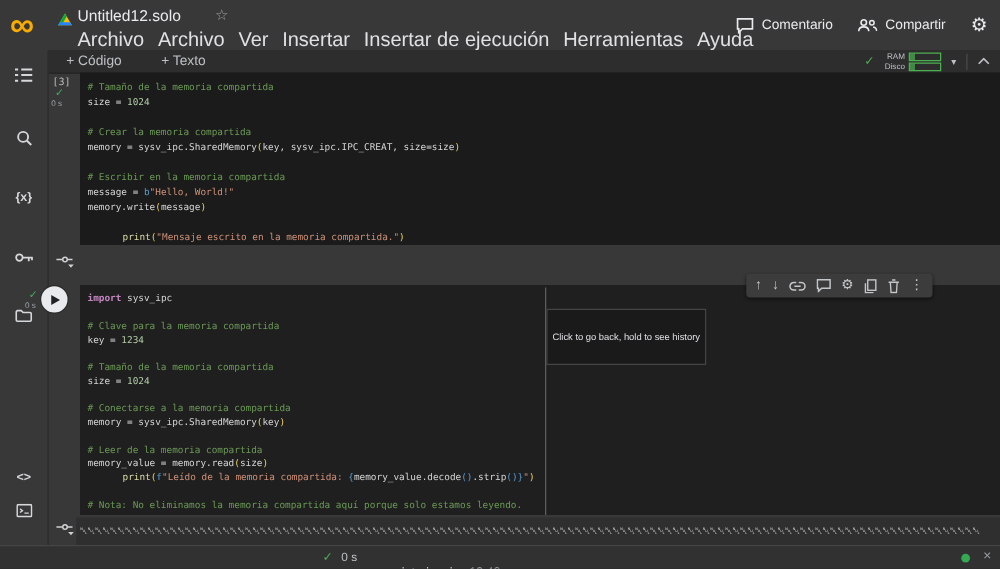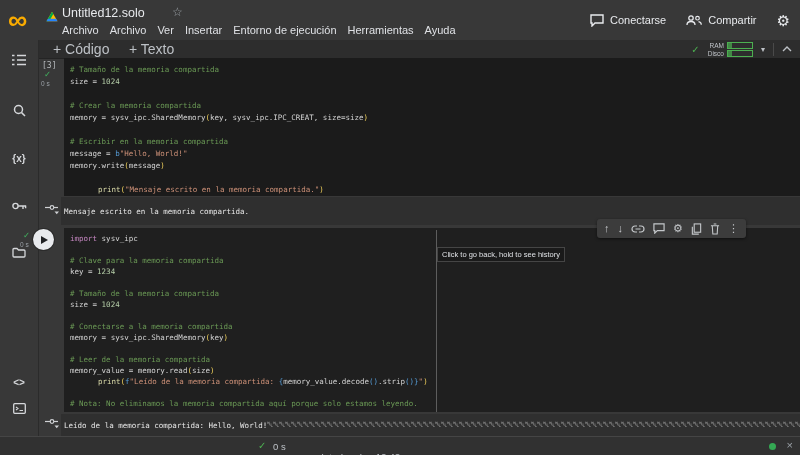--- a/index.html
+++ b/index.html
@@ -4,29 +4,29 @@
 <style>
   html,body{margin:0;padding:0;background:#222;}
   .root{position:relative;width:800px;height:455px;background:#383838;overflow:hidden;
         font-family:"Liberation Sans",sans-serif;-webkit-font-smoothing:antialiased;}
   
   .header{position:absolute;left:0;top:0;width:800px;height:40px;background:#383838;}
   .logo{position:absolute;left:8px;top:1px;font-size:27px;font-weight:bold;color:#F9AB00;line-height:38px;}
   .drive-ico{position:absolute;left:46px;top:8px;}
   .title{position:absolute;left:62px;top:6px;font-size:12.5px;color:#e8eaed;}
   .star{position:absolute;left:172px;top:5px;font-size:12px;color:#9aa0a6;}
-  .menubar{position:absolute;left:62px;top:24px;display:flex;gap:11px;font-size:11px;color:#dfe1e5;white-space:nowrap;}
+  .menubar{position:absolute;left:62px;top:24px;display:flex;gap:11px;font-size:16px;color:#dfe1e5;white-space:nowrap;}
   .menu-item{cursor:default;}
   .saved{margin-left:4px;color:#9aa0a6;text-decoration:underline;}
   .hdr-right{position:absolute;right:10px;top:0;height:40px;display:flex;align-items:center;gap:20px;}
   .hdr-btn{display:flex;align-items:center;gap:6px;font-size:11px;color:#e8eaed;}
   .gear{font-size:15px;color:#e8eaed;line-height:15px;}
   
   .toolbar{position:absolute;left:39px;top:40px;right:0;height:18px;background:#2d2d2d;border-bottom:1px solid #242424;}
-  .tb-btn{position:absolute;top:0;height:18px;line-height:18px;font-size:14px;color:#bdc1c6;white-space:nowrap;}
+  .tb-btn{position:absolute;top:0;height:18px;line-height:18px;font-size:11px;color:#bdc1c6;white-space:nowrap;}
   .tb-code{left:14px;} .tb-text{left:78px;margin-left:12px;}
   .tb-right{position:absolute;right:8px;top:0;height:18px;display:flex;align-items:center;gap:8px;}
   .conn-check{color:#4caf50;font-size:10px;}
   .resrc{display:flex;flex-direction:column;gap:1px;}
   .resrc-row{display:flex;align-items:center;justify-content:flex-end;gap:3px;}
   .resrc-label{font-size:6.5px;color:#bdc1c6;line-height:7px;}
   .resrc-bar{width:24px;height:5px;border:1px solid #4caf50;position:relative;}
   .resrc-fill{position:absolute;left:0;top:0;bottom:0;width:18%;background:#4caf50;opacity:.7;}
   .caret{font-size:8px;color:#bdc1c6;}
   .tb-sep{width:1px;height:13px;background:#4a4a4a;}
@@ -34,37 +34,37 @@
   .rail{position:absolute;left:0;top:40px;width:38px;height:397px;background:#383838;border-right:1px solid #2b2b2b;}
   .rail-btn{position:absolute;left:0;width:38px;height:24px;display:flex;align-items:center;justify-content:center;color:#d5d7da;}
   .glyph-btn{font-size:10px;font-weight:bold;letter-spacing:0;}
   
   .code{font-family:"DejaVu Sans Mono","Liberation Mono",monospace;font-size:7.5px;color:#d4d4d4;}
   .codeblock{position:absolute;left:64px;right:0;overflow:hidden;white-space:pre;}
   .c1{top:58px;height:138px;background:#1b1b1b;padding:6px 0 0 6px;box-sizing:border-box;}
   .c2{top:228px;height:184px;background:#1f1f1f;padding:5px 0 0 6px;box-sizing:border-box;}
   .c1 .cl{line-height:12px;} .c2 .cl{line-height:11px;}
   .tk-cm{color:#6a9955;} .tk-tx{color:#d4d4d4;} .tk-nu{color:#b5cea8;} .tk-st{color:#ce9178;}
-  .tk-kw{color:#c586c0;} .tk-kw2{color:#569cd6;} .tk-fn{color:#dcdcaa;padding-left:28px;} .tk-br{color:#f2d25c;} .tk-br2{color:#569cd6;}
+  .tk-kw{color:#c586c0;font-weight:bold;} .tk-kw2{color:#569cd6;} .tk-fn{color:#dcdcaa;padding-left:28px;} .tk-br{color:#f2d25c;} .tk-br2{color:#569cd6;}
   .outstrip{position:absolute;left:61px;right:0;background:#2f2f2f;display:flex;align-items:center;
             overflow:hidden;white-space:pre;padding-left:3px;box-sizing:border-box;color:#e8e8e8;}
   .o1{top:197px;height:28px;} .o2{top:414px;height:22px;}
   .out-ico{position:absolute;left:44px;width:16px;display:flex;justify-content:center;}
   .oi1{top:204px;} .oi2{top:418px;}
   .exec-count{position:absolute;left:42px;top:61px;font-size:8px;color:#b8bcbf;}
   .cell-check{position:absolute;font-size:8.5px;color:#41b05e;line-height:8px;}
   .cc1{left:44px;top:70px;} .cc2{left:23px;top:231px;}
   .cell-time{position:absolute;font-size:6.5px;color:#9aa0a6;line-height:7px;}
   .ct1{left:41px;top:80px;} .ct2{left:20px;top:241px;}
   .play{position:absolute;left:33px;top:229px;width:21px;height:21px;border-radius:50%;background:#e8eaed;
         display:flex;align-items:center;justify-content:center;box-shadow:0 0 0 1px #2b2b2b;}
   .play-tri{width:0;height:0;border-left:7px solid #202124;border-top:4.5px solid transparent;border-bottom:4.5px solid transparent;margin-left:2px;}
   .vline{position:absolute;left:436px;top:230px;width:1px;height:182px;background:#5d5d5d;}
   .tooltip{position:absolute;left:437px;top:247px;background:#1a1a1a;border:1px solid #454545;color:#dfe1e5;
-           font-size:7.5px;line-height:9px;padding:2px 4px;white-space:nowrap;}
+           font-size:7.5px;line-height:9px;padding:17px 4px;white-space:nowrap;}
   .cell-tools{position:absolute;left:597px;top:219px;height:19px;background:#3c3c3c;border-radius:3px;
               box-shadow:0 1px 3px rgba(0,0,0,.5);display:flex;align-items:center;gap:8px;padding:0 7px;}
   .ctool{color:#c4c7ca;font-size:11px;line-height:11px;display:flex;align-items:center;}
   
   .bottombar{position:absolute;left:0;bottom:0;width:800px;height:18px;background:#313131;border-top:1px solid #454545;}
   .bb-check{position:absolute;left:258px;top:3px;font-size:10px;color:#4caf50;}
   .bb-time{position:absolute;left:273px;top:4px;font-size:9.5px;color:#bdc1c6;}
   .bb-msg{position:absolute;left:297px;top:16px;font-size:10px;color:#bdc1c6;}
   .bb-dot{position:absolute;right:24px;top:6px;width:7px;height:7px;border-radius:50%;background:#34a853;}
   .bb-close{position:absolute;right:7px;top:2px;font-size:11px;color:#9aa0a6;}
@@ -83,30 +83,30 @@
         <polygon points="3.9,15 20.1,15 23,20 1,20" fill="#2684FC"></polygon>
       </svg>
     </span>
     <div class="title">Untitled12.solo</div>
     <div class="star">☆</div>
     <div class="menubar">
         <span class="menu-item">Archivo</span>
         <span class="menu-item">Archivo</span>
         <span class="menu-item">Ver</span>
         <span class="menu-item">Insertar</span>
-        <span class="menu-item">Entorno de ejecución</span>
+        <span class="menu-item">Insertar de ejecución</span>
         <span class="menu-item">Herramientas</span>
         <span class="menu-item">Ayuda</span>
       </div>
     <div class="hdr-right">
       <div class="hdr-btn">
         <svg width="14" height="13" viewBox="0 0 14 13">
             <path d="M1 1h12v8H5l-3 3v-3H1z" fill="none" stroke="#e8eaed" stroke-width="1.4"></path>
           </svg>
-        <span>Conectarse</span>
+        <span>Comentario</span>
       </div>
       <div class="hdr-btn">
         <svg width="16" height="11" viewBox="0 0 16 11">
             <circle cx="5" cy="3" r="2.2" fill="none" stroke="#e8eaed" stroke-width="1.3"></circle>
             <path d="M1 10c0-2.2 1.8-3.5 4-3.5s4 1.3 4 3.5" fill="none" stroke="#e8eaed" stroke-width="1.3"></path>
             <circle cx="11.5" cy="3.2" r="1.8" fill="none" stroke="#e8eaed" stroke-width="1.2"></circle>
             <path d="M12.5 6.6c1.7.3 2.8 1.4 2.8 3.2" fill="none" stroke="#e8eaed" stroke-width="1.2"></path>
           </svg>
         <span>Compartir</span>
       </div>
@@ -183,23 +183,20 @@
   <div class="cell-time ct1">0 s</div>
   <div class="codeblock code c1"><div class="cl"><span class="tk-cm"># Tamaño de la memoria compartida</span></div><div class="cl"><span class="tk-tx">size = </span><span class="tk-nu">1024</span></div><div class="cl">&nbsp;</div><div class="cl"><span class="tk-cm"># Crear la memoria compartida</span></div><div class="cl"><span class="tk-tx">memory = sysv_ipc.SharedMemory</span><span class="tk-br">(</span><span class="tk-tx">key, sysv_ipc.IPC_CREAT, size=size</span><span class="tk-br">)</span></div><div class="cl">&nbsp;</div><div class="cl"><span class="tk-cm"># Escribir en la memoria compartida</span></div><div class="cl"><span class="tk-tx">message = </span><span class="tk-kw2">b</span><span class="tk-st">"Hello, World!"</span></div><div class="cl"><span class="tk-tx">memory.write</span><span class="tk-br">(</span><span class="tk-tx">message</span><span class="tk-br">)</span></div><div class="cl">&nbsp;</div><div class="cl"><span class="tk-fn">print</span><span class="tk-br">(</span><span class="tk-st">"Mensaje escrito en la memoria compartida."</span><span class="tk-br">)</span></div></div>
 
   <div class="out-ico oi1">
     <svg width="15" height="11" viewBox="0 0 15 11">
         <path d="M0 3.5h13" stroke="#cfd1d4" stroke-width="1.2"></path>
         <circle cx="7" cy="3.5" r="1.8" fill="#2f2f2f" stroke="#cfd1d4" stroke-width="1.2"></circle>
         <polygon points="9.5,7.5 14,7.5 11.75,10.2" fill="#cfd1d4"></polygon>
       </svg>
   </div>
-  <div class="outstrip code o1">
-    <span>Mensaje escrito en la memoria compartida.</span>
-  </div>
 
   <div class="cell-check cc2">✓</div>
   <div class="cell-time ct2">0 s</div>
   <div class="play">
       <span class="play-tri"></span>
     </div>
   <div class="codeblock code c2"><div class="cl"><span class="tk-kw">import</span><span class="tk-tx"> sysv_ipc</span></div><div class="cl">&nbsp;</div><div class="cl"><span class="tk-cm"># Clave para la memoria compartida</span></div><div class="cl"><span class="tk-tx">key = </span><span class="tk-nu">1234</span></div><div class="cl">&nbsp;</div><div class="cl"><span class="tk-cm"># Tamaño de la memoria compartida</span></div><div class="cl"><span class="tk-tx">size = </span><span class="tk-nu">1024</span></div><div class="cl">&nbsp;</div><div class="cl"><span class="tk-cm"># Conectarse a la memoria compartida</span></div><div class="cl"><span class="tk-tx">memory = sysv_ipc.SharedMemory</span><span class="tk-br">(</span><span class="tk-tx">key</span><span class="tk-br">)</span></div><div class="cl">&nbsp;</div><div class="cl"><span class="tk-cm"># Leer de la memoria compartida</span></div><div class="cl"><span class="tk-tx">memory_value = memory.read</span><span class="tk-br">(</span><span class="tk-tx">size</span><span class="tk-br">)</span></div><div class="cl"><span class="tk-fn">print</span><span class="tk-br">(</span><span class="tk-kw2">f</span><span class="tk-st">"Leído de la memoria compartida: </span><span class="tk-br2">{</span><span class="tk-tx">memory_value.decode</span><span class="tk-br2">()</span><span class="tk-tx">.strip</span><span class="tk-br2">()</span><span class="tk-br2">}</span><span class="tk-st">"</span><span class="tk-br">)</span></div><div class="cl">&nbsp;</div><div class="cl"><span class="tk-cm"># Nota: No eliminamos la memoria compartida aquí porque solo estamos leyendo.</span></div></div>
   <div class="vline"></div>
   <div class="tooltip">Click to go back, hold to see history</div>
 
@@ -232,21 +229,21 @@
   </div>
 
   <div class="out-ico oi2">
     <svg width="15" height="11" viewBox="0 0 15 11">
         <path d="M0 3.5h13" stroke="#cfd1d4" stroke-width="1.2"></path>
         <circle cx="7" cy="3.5" r="1.8" fill="#2f2f2f" stroke="#cfd1d4" stroke-width="1.2"></circle>
         <polygon points="9.5,7.5 14,7.5 11.75,10.2" fill="#cfd1d4"></polygon>
       </svg>
   </div>
   <div class="outstrip code o2">
-    <span>Leído de la memoria compartida: Hello, World!</span><span>␀␀␀␀␀␀␀␀␀␀␀␀␀␀␀␀␀␀␀␀␀␀␀␀␀␀␀␀␀␀␀␀␀␀␀␀␀␀␀␀␀␀␀␀␀␀␀␀␀␀␀␀␀␀␀␀␀␀␀␀␀␀␀␀␀␀␀␀␀␀␀␀␀␀␀␀␀␀␀␀␀␀␀␀␀␀␀␀␀␀␀␀␀␀␀␀␀␀␀␀␀␀␀␀␀␀␀␀␀␀␀␀␀␀␀␀␀␀␀␀</span>
+    <span>␀␀␀␀␀␀␀␀␀␀␀␀␀␀␀␀␀␀␀␀␀␀␀␀␀␀␀␀␀␀␀␀␀␀␀␀␀␀␀␀␀␀␀␀␀␀␀␀␀␀␀␀␀␀␀␀␀␀␀␀␀␀␀␀␀␀␀␀␀␀␀␀␀␀␀␀␀␀␀␀␀␀␀␀␀␀␀␀␀␀␀␀␀␀␀␀␀␀␀␀␀␀␀␀␀␀␀␀␀␀␀␀␀␀␀␀␀␀␀␀</span>
   </div>
 
   <div class="bottombar">
     <span class="bb-check">✓</span>
     <span class="bb-time">0 s</span>
     <span class="bb-msg">completado a las 13:48</span>
     <span class="bb-dot"></span>
     <span class="bb-close">×</span>
   </div>
 

